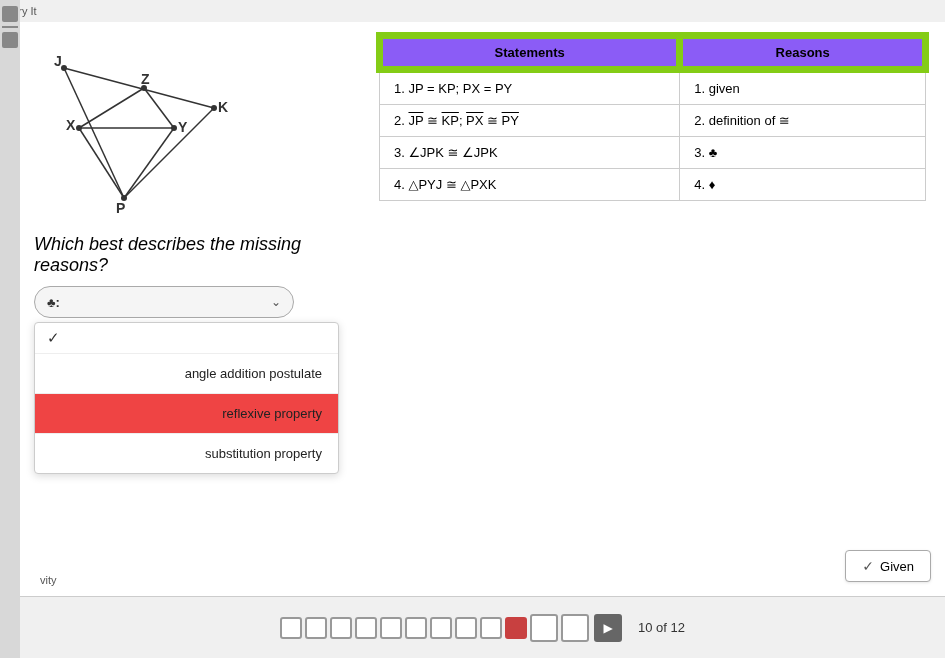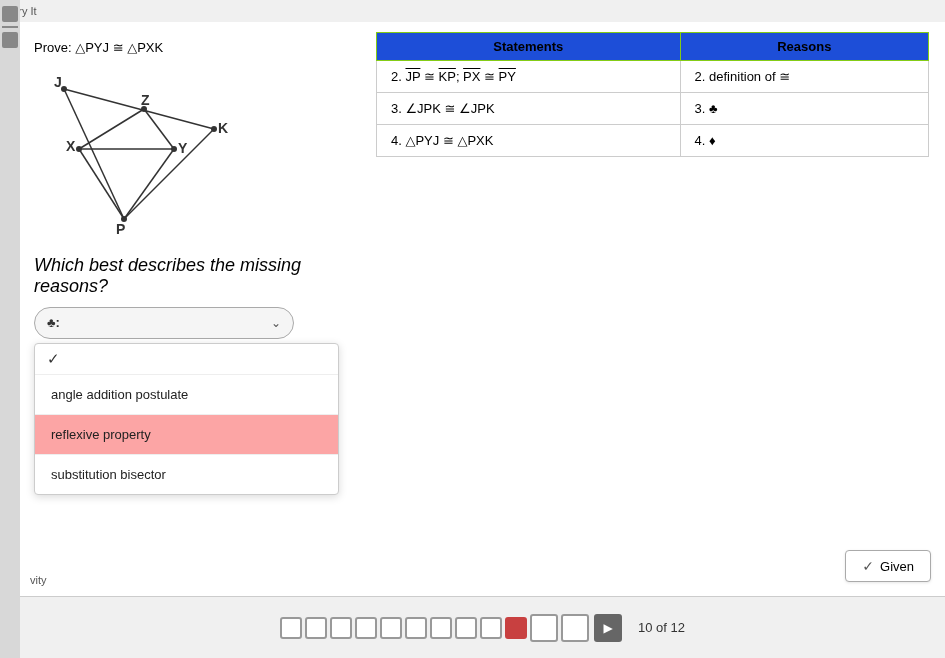--- a/index.html
+++ b/index.html
@@ -109,20 +109,21 @@
       font-size: 15px;
       margin-right: 6px;
     }
 
     .dropdown-item {
       padding: 12px 16px;
       font-size: 13px;
       color: #222;
       cursor: pointer;
       border-bottom: 1px solid #eee;
+      text-align: right;
     }
 
     .dropdown-item:last-child {
       border-bottom: none;
     }
 
     
     .right-panel {
       flex: 1;
       padding: 10px 16px;
@@ -131,22 +132,22 @@
     .proof-table {
       width: 100%;
       border-collapse: collapse;
       font-size: 13px;
     }
 
     .proof-table th {
       font-weight: bold;
       text-align: center;
       padding: 6px 12px;
-      border: 1px solid #84cc16;
-      background: #1d4ed8;
+      border: 7px solid #84cc16;
+      background: #8b5cf6;
     }
 
     .proof-table td {
       padding: 8px 14px;
       border: 1px solid #ccc;
       vertical-align: top;
     }
 
     .proof-table .col-statements {
       width: 55%;
@@ -172,21 +173,20 @@
 
 <div class="top-bar" style="position:absolute;top:0;left:4px;right:0;height:22px;">
   <span>Try It</span>
 </div>
 
 <div style="position:absolute;top:22px;left:20px;right:0;bottom:0;display:flex;">
 
   <div class="left-panel" style="width:340px;position:relative;">
 
     <div class="given-prove">
-      <span class="prove-line">Prove: △PYJ ≅ △PXK</span>
     </div>
 
     <div class="geometry-figure">
       <svg width="200" height="170" viewBox="0 0 200 170">
 
         <line x1="20" y1="20" x2="170" y2="60" stroke="#333" stroke-width="1.5"></line>
         <line x1="20" y1="20" x2="80" y2="150" stroke="#333" stroke-width="1.5"></line>
 
         <line x1="170" y1="60" x2="80" y2="150" stroke="#333" stroke-width="1.5"></line>
 
@@ -221,38 +221,42 @@
         <span class="dropdown-chevron">⌄</span>
       </div>
 
       <div class="dropdown-menu">
 
         <div class="dropdown-check-row">
           <span class="checkmark">✓</span>
         </div>
 
         <div class="dropdown-item">angle addition postulate</div>
-        <div class="dropdown-item" style="background:#fca5a5;">reflexive property</div>
-        <div class="dropdown-item">substitution bisector</div>
+        <div class="dropdown-item" style="background:#ef4444;">reflexive property</div>
+        <div class="dropdown-item">substitution property</div>
       </div>
     </div>
 
-    <div style="position:absolute;bottom:72px;left:0;font-size:11px;color:#555;padding-left:10px;">vity</div>
+    <div style="position:absolute;bottom:72px;left:0;font-size:11px;color:#555;padding-left:20px;">vity</div>
   </div>
 
   <div class="right-panel" style="flex:1;padding:10px 16px;position:relative;">
     <table class="proof-table">
       <thead>
         <tr>
           <th class="col-statements">Statements</th>
           <th class="col-reasons">Reasons</th>
         </tr>
       </thead>
       <tbody>
 
+        <tr>
+          <td>1. JP = KP; PX = PY</td>
+          <td>1. given</td>
+        </tr>
 
         <tr>
           <td>
             2. <span class="overline">JP</span> ≅ <span class="overline">KP</span>; <span class="overline">PX</span> ≅ <span class="overline">PY</span>
           </td>
           <td>2. definition of ≅</td>
         </tr>
 
         <tr>
           <td>3. ∠JPK ≅ ∠JPK</td>

